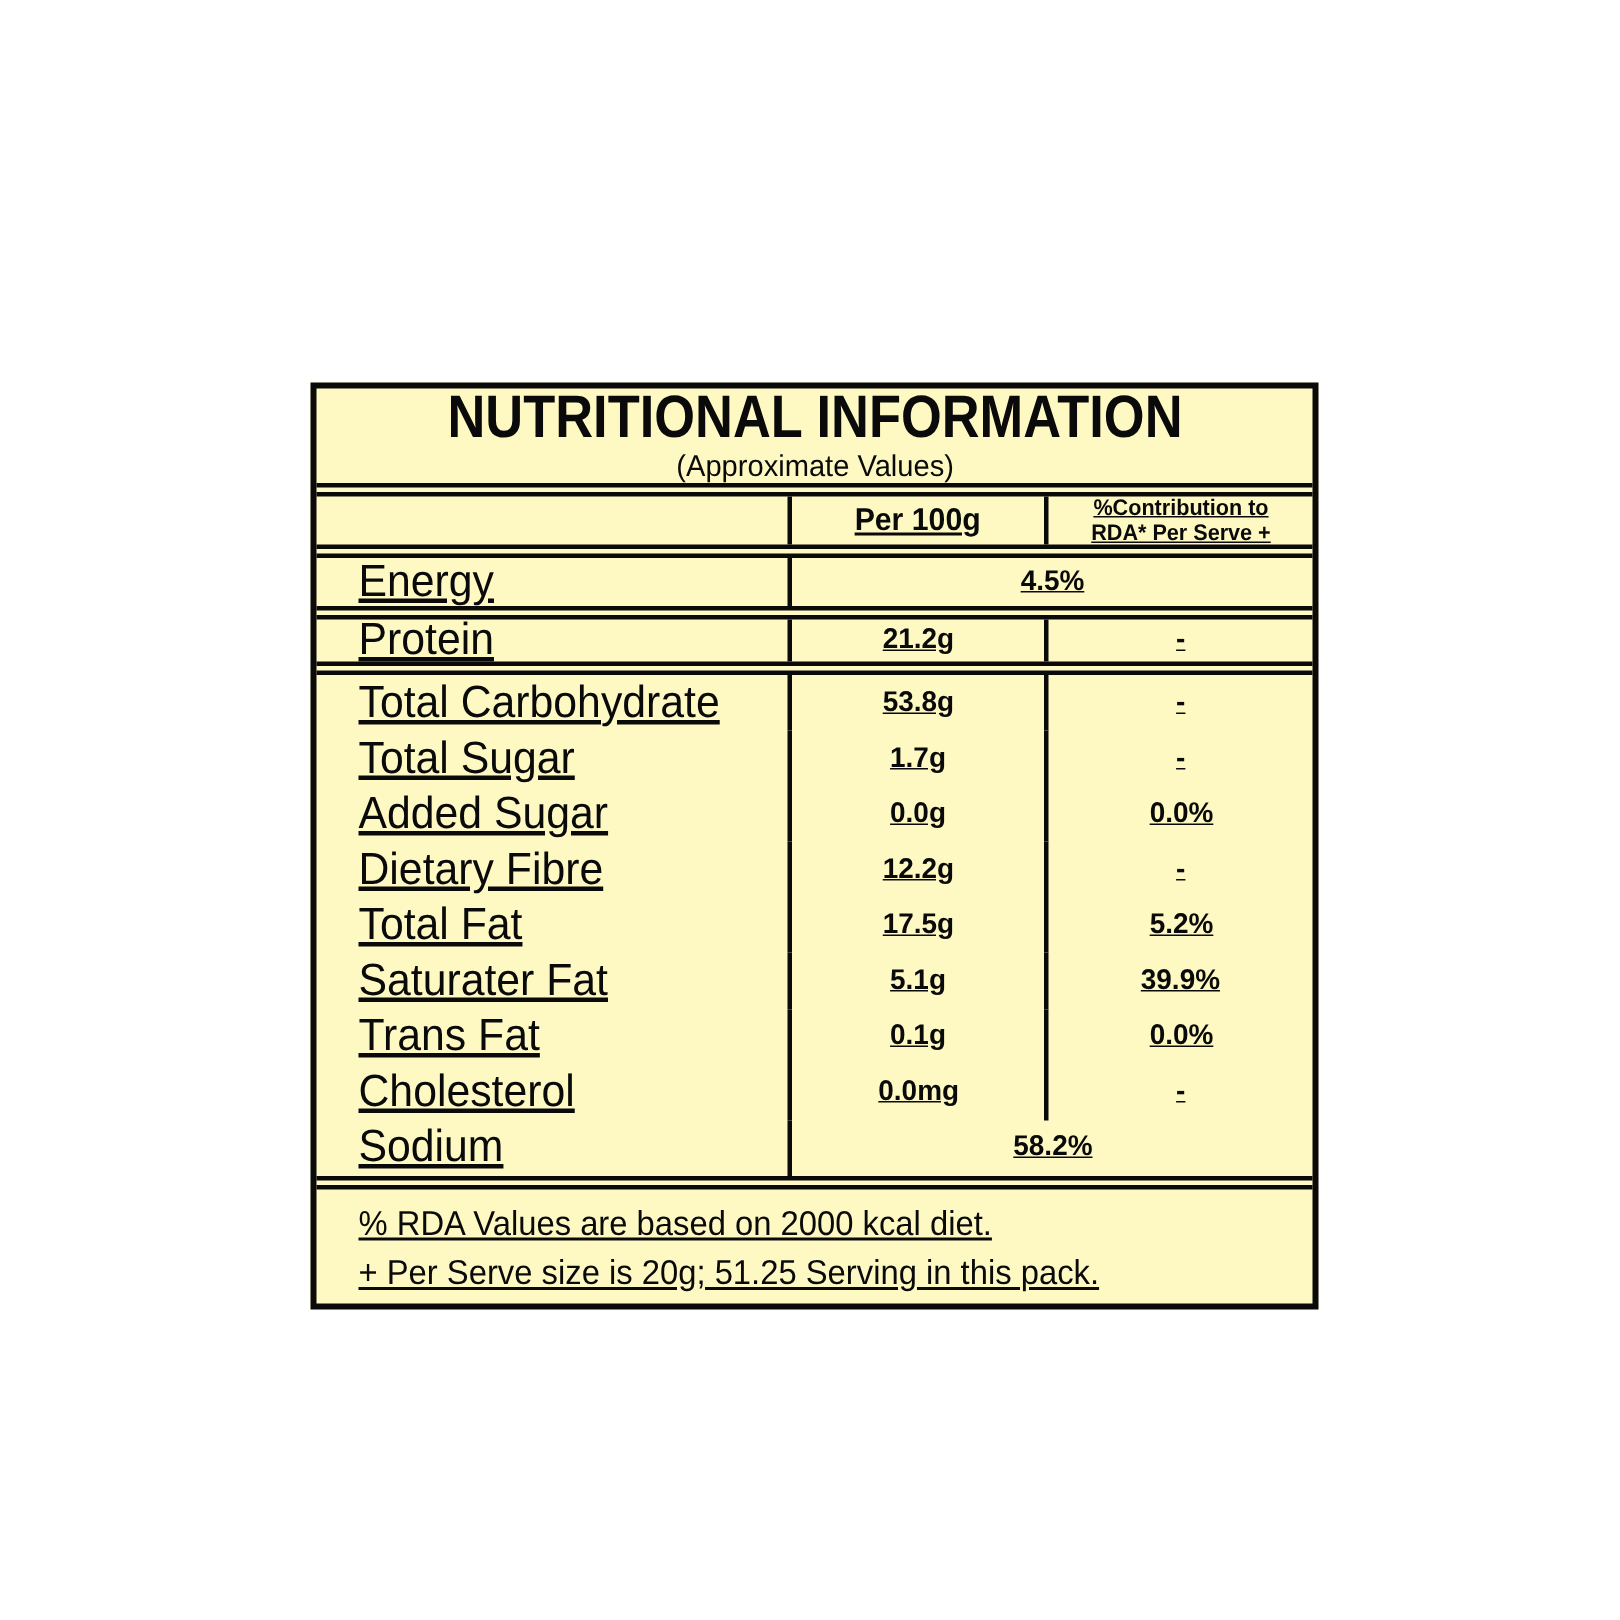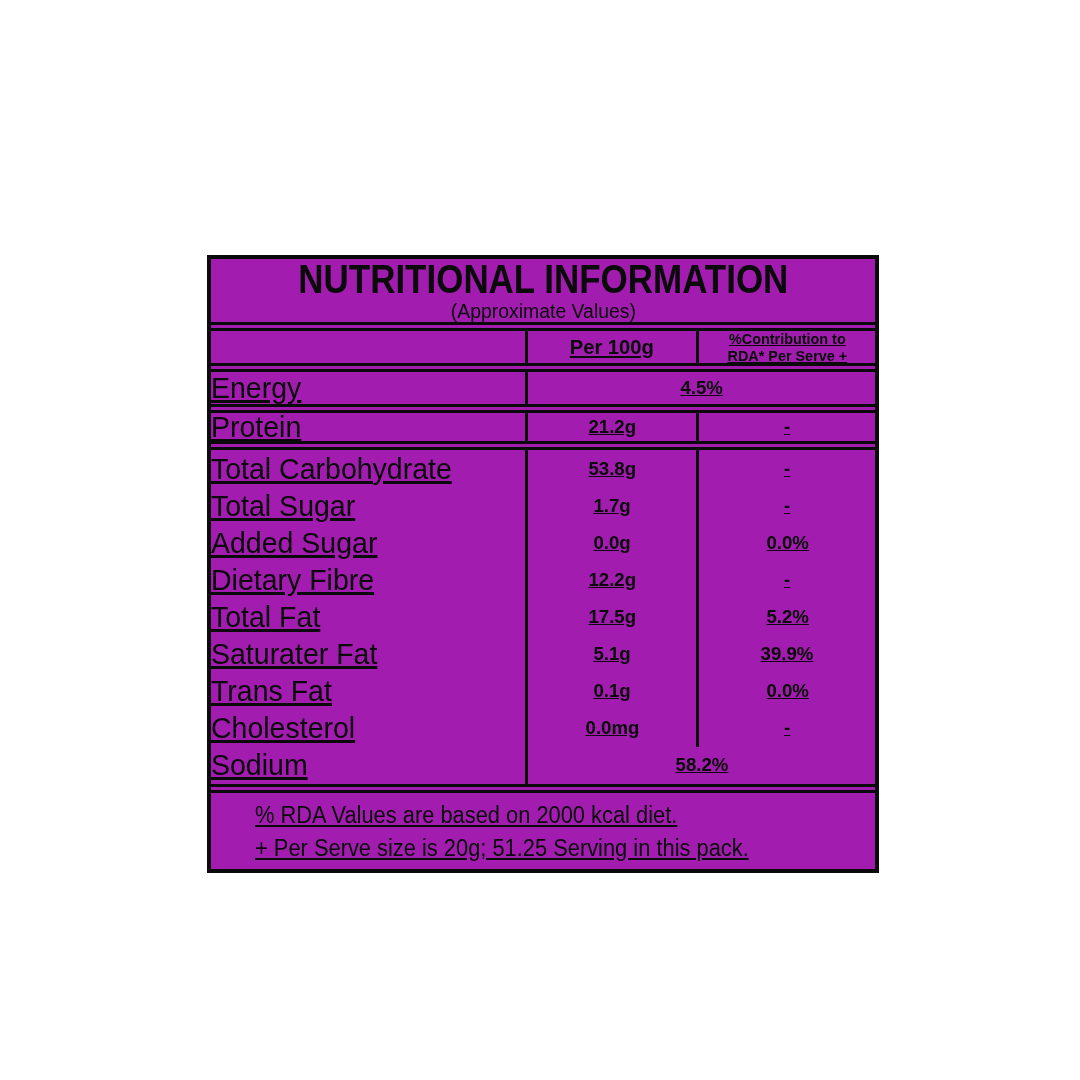--- a/index.html
+++ b/index.html
@@ -3,57 +3,57 @@
 <meta charset="utf-8">
 <style>
   html,body{margin:0;padding:0;}
   body{
     width:1080px;height:1080px;background:#ffffff;position:relative;
     font-family:"Liberation Sans", sans-serif;color:#0a0a0a;
     -webkit-font-smoothing:antialiased;
   }
   .sheet{
     position:absolute;left:207px;top:255px;width:672px;height:618px;
-    border:4px solid #0a0a0a;box-sizing:border-box;background:#a21caf;
+    border:4px solid #0a0a0a;box-sizing:border-box;background:#fef9c3;
     display:flex;flex-direction:column;
   }
   .sec{box-sizing:border-box;width:100%;flex:0 0 auto;}
   .sec + .sec{margin-top:3px;border-top:3px solid #0a0a0a;text-decoration:underline;}
   .sec:not(:last-child){border-bottom:3px solid #0a0a0a;}
 
   
   .title-sec{height:66px;display:flex;flex-direction:column;align-items:center;justify-content:center;}
   .big-title{
     font-size:38px;font-weight:700;letter-spacing:0px;white-space:nowrap;
     transform:scaleX(0.92) scaleY(1.05);transform-origin:center;line-height:1;
   }
   .sub-title{font-size:20px;font-weight:400;margin-top:3px;line-height:1;transform:scaleX(0.97);}
 
   
   .cols{display:flex;width:100%;height:100%;box-sizing:border-box;}
-  .c1{width:47.3%;box-sizing:border-box;display:flex;align-items:center;}
+  .c1{width:47.3%;box-sizing:border-box;display:flex;align-items:center;padding-left:28px;}
   .c2{width:25.8%;box-sizing:border-box;border-left:3px solid #0a0a0a;display:flex;align-items:center;justify-content:center;}
   .c3{flex:1;box-sizing:border-box;border-left:3px solid #0a0a0a;display:flex;align-items:center;justify-content:center;}
 
   .header-sec{height:38px;}
   .hdr-per{font-size:21px;font-weight:700;transform:scaleX(0.96);}
   .hdr-rda{font-size:15px;font-weight:700;text-align:center;line-height:1.15;transform:scaleX(0.96);}
 
   .row-sec-energy{height:38px;}
   .row-sec-protein{height:34px;}
 
   .nutrient-name{font-size:30px;font-weight:400;line-height:1;white-space:nowrap;transform:scaleX(0.95);transform-origin:left center;}
   .nutrient-val{font-size:19px;font-weight:700;white-space:nowrap;transform:scaleX(0.98);}
 
   
   .big-sec{height:340px;}
   .big-sec .cols{height:37.1px;}
 
   
-  .foot-sec{flex:1 1 auto;display:flex;flex-direction:column;justify-content:center;padding:6px 28px 10px 44px;box-sizing:border-box;}
+  .foot-sec{flex:1 1 auto;display:flex;flex-direction:column;justify-content:center;padding:6px 28px 10px 28px;box-sizing:border-box;}
   .footnote{font-size:23px;font-weight:400;line-height:1.42;transform:scaleX(0.95);transform-origin:left center;white-space:nowrap;}
 </style>
 </head>
 <body>
 
 <div class="sheet">
 
   <div class="sec title-sec">
     <div class="big-title">NUTRITIONAL INFORMATION</div>
     <div class="sub-title">(Approximate Values)</div>

